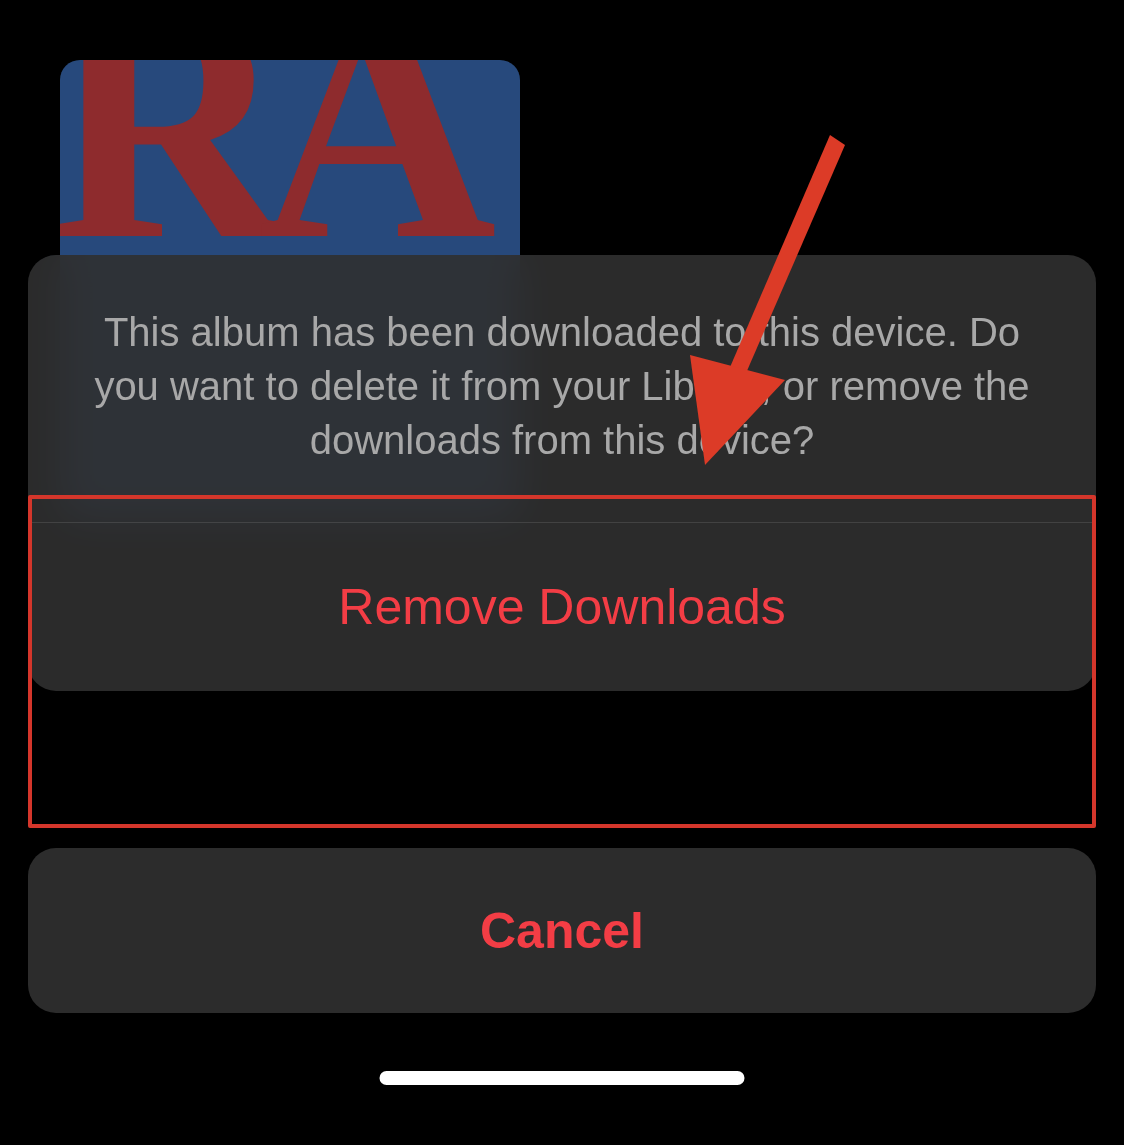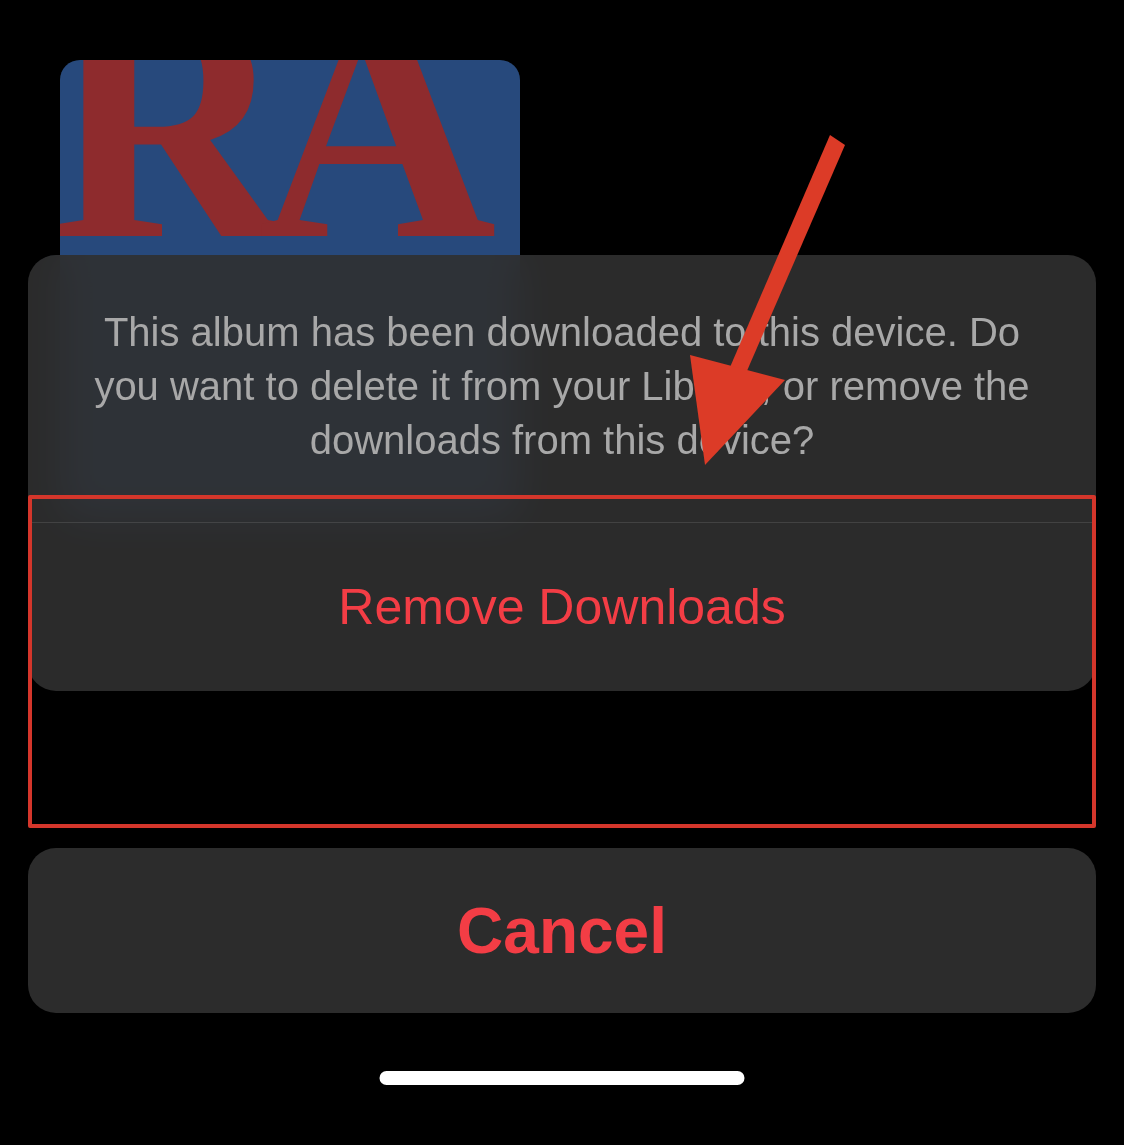--- a/index.html
+++ b/index.html
@@ -90,21 +90,21 @@
       position: absolute;
       top: 848px;
       left: 28px;
       right: 28px;
       height: 165px;
       background: rgba(48, 48, 48, 0.92);
       border-radius: 28px;
       display: flex;
       align-items: center;
       justify-content: center;
-      font-size: 64px;
+      font-size: 50px;
       color: #f33d45;
       font-weight: 600;
       cursor: pointer;
     }
 
     .highlight-box {
       position: absolute;
       top: 495px;
       left: 28px;
       right: 28px;

